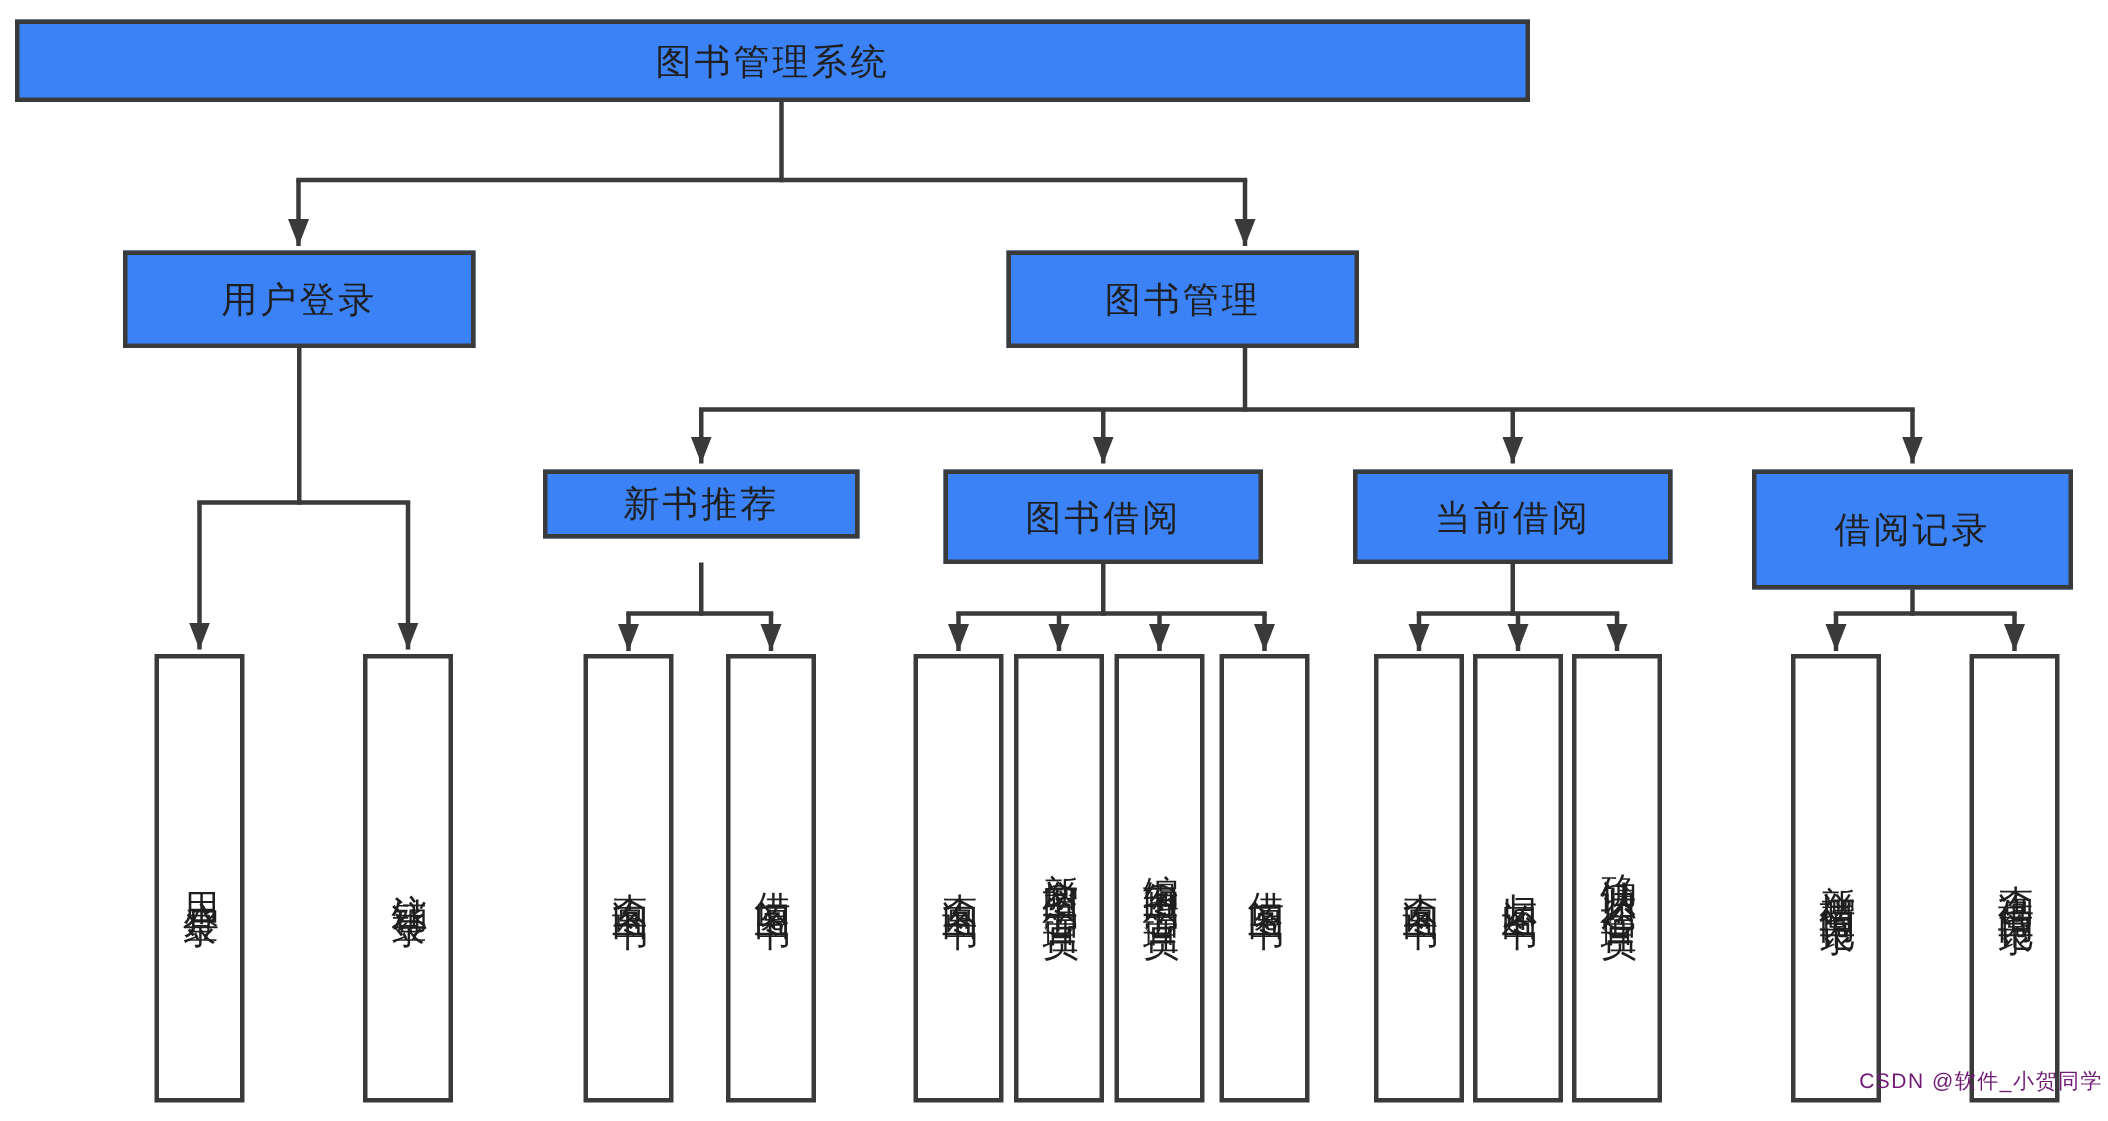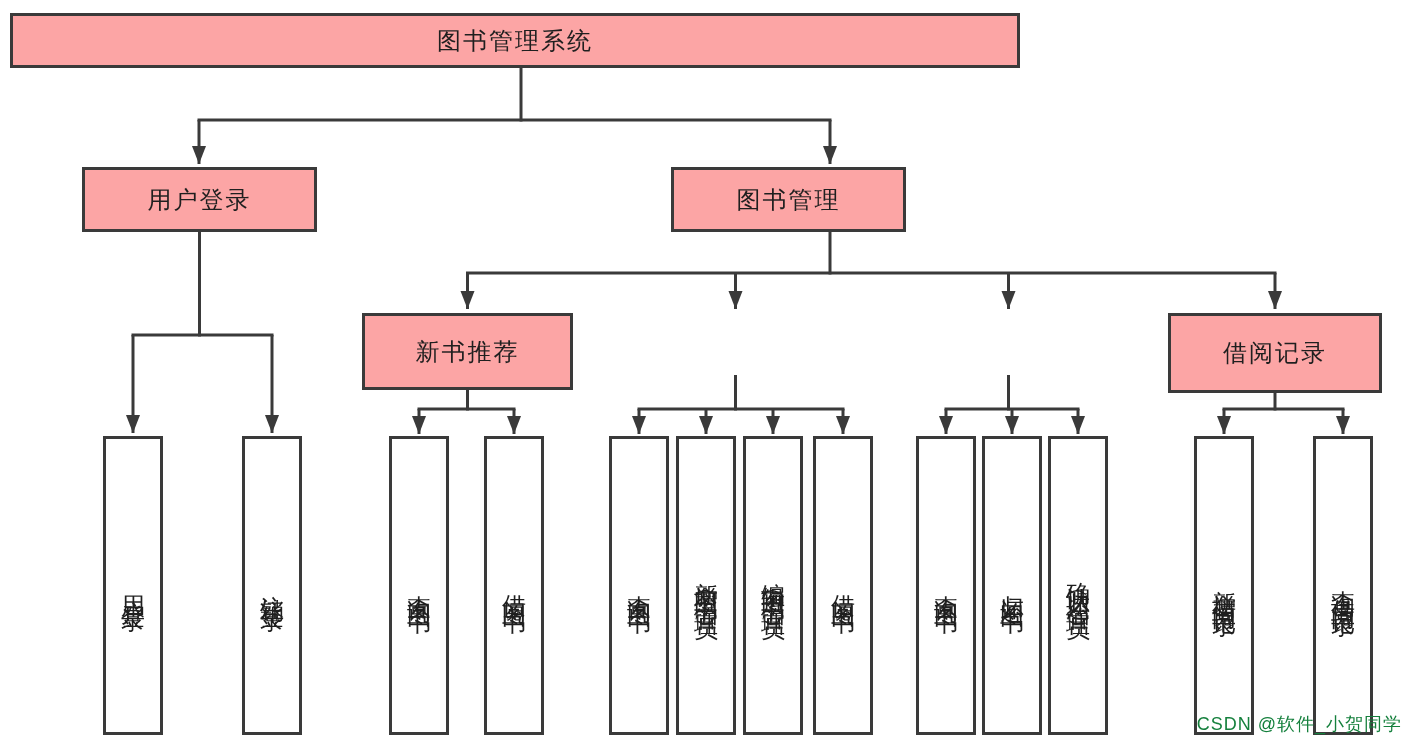--- a/index.html
+++ b/index.html
@@ -3,39 +3,39 @@
 <meta charset="utf-8">
 <style>
   html,body{margin:0;padding:0;background:#ffffff;}
   .canvas{
     position:relative;width:1405px;height:747px;background:#ffffff;
     font-family:"Liberation Sans","DejaVu Sans",sans-serif;color:#1f1f1f;
     overflow:hidden;
   }
   .wires{position:absolute;left:0;top:0;z-index:0;}
   .hnode{
-    position:absolute;z-index:2;background:#fca5a5;
+    position:absolute;z-index:2;background:#3b82f6;
     border:3px solid #3a3a3a;box-sizing:border-box;
     display:flex;align-items:center;justify-content:center;
     font-size:24px;letter-spacing:2px;white-space:nowrap;
   }
   .vnode{
     position:absolute;z-index:2;background:#ffffff;
     border:3px solid #3a3a3a;box-sizing:border-box;
     width:60px;height:299px;top:436px;
     display:flex;align-items:center;justify-content:center;
   }
   .vnode span{
     writing-mode:vertical-rl;
     font-size:24px;line-height:1.0;letter-spacing:5px;
     max-height:288px;
   }
   .watermark{
     position:absolute;z-index:5;right:3px;top:712px;
-    font-size:18px;letter-spacing:1px;color:#15803d;white-space:nowrap;
+    font-size:14px;letter-spacing:1px;color:#701a75;white-space:nowrap;
   }
 </style>
 </head>
 <body>
 
 <div class="canvas">
 
   <svg class="wires" width="1405" height="747" viewBox="0 0 1405 747" aria-hidden="true">
     <defs>
       <marker id="arw" markerUnits="userSpaceOnUse" markerWidth="19" markerHeight="15" refX="18" refY="7" orient="auto">
@@ -90,22 +90,28 @@
     <span>图书管理系统</span>
   </div>
 
   <div class="hnode" style="left:82px;top:167px;width:235px;height:65px">
     <span>用户登录</span>
   </div>
   <div class="hnode" style="left:671px;top:167px;width:235px;height:65px">
     <span>图书管理</span>
   </div>
 
-  <div class="hnode" style="left:362px;top:313px;width:211px;height:77px">
+  <div class="hnode" style="left:362px;top:313px;width:211px;height:46px">
     <span>新书推荐</span>
+  </div>
+  <div class="hnode" style="left:629px;top:313px;width:213px;height:63px">
+    <span>图书借阅</span>
+  </div>
+  <div class="hnode" style="left:902px;top:313px;width:213px;height:63px">
+    <span>当前借阅</span>
   </div>
   <div class="hnode" style="left:1168px;top:313px;width:214px;height:80px">
     <span>借阅记录</span>
   </div>
 
   <div class="vnode" style="left:103px">
     <span>用户登录</span>
   </div>
   <div class="vnode" style="left:242px">
     <span>注销登录</span>

